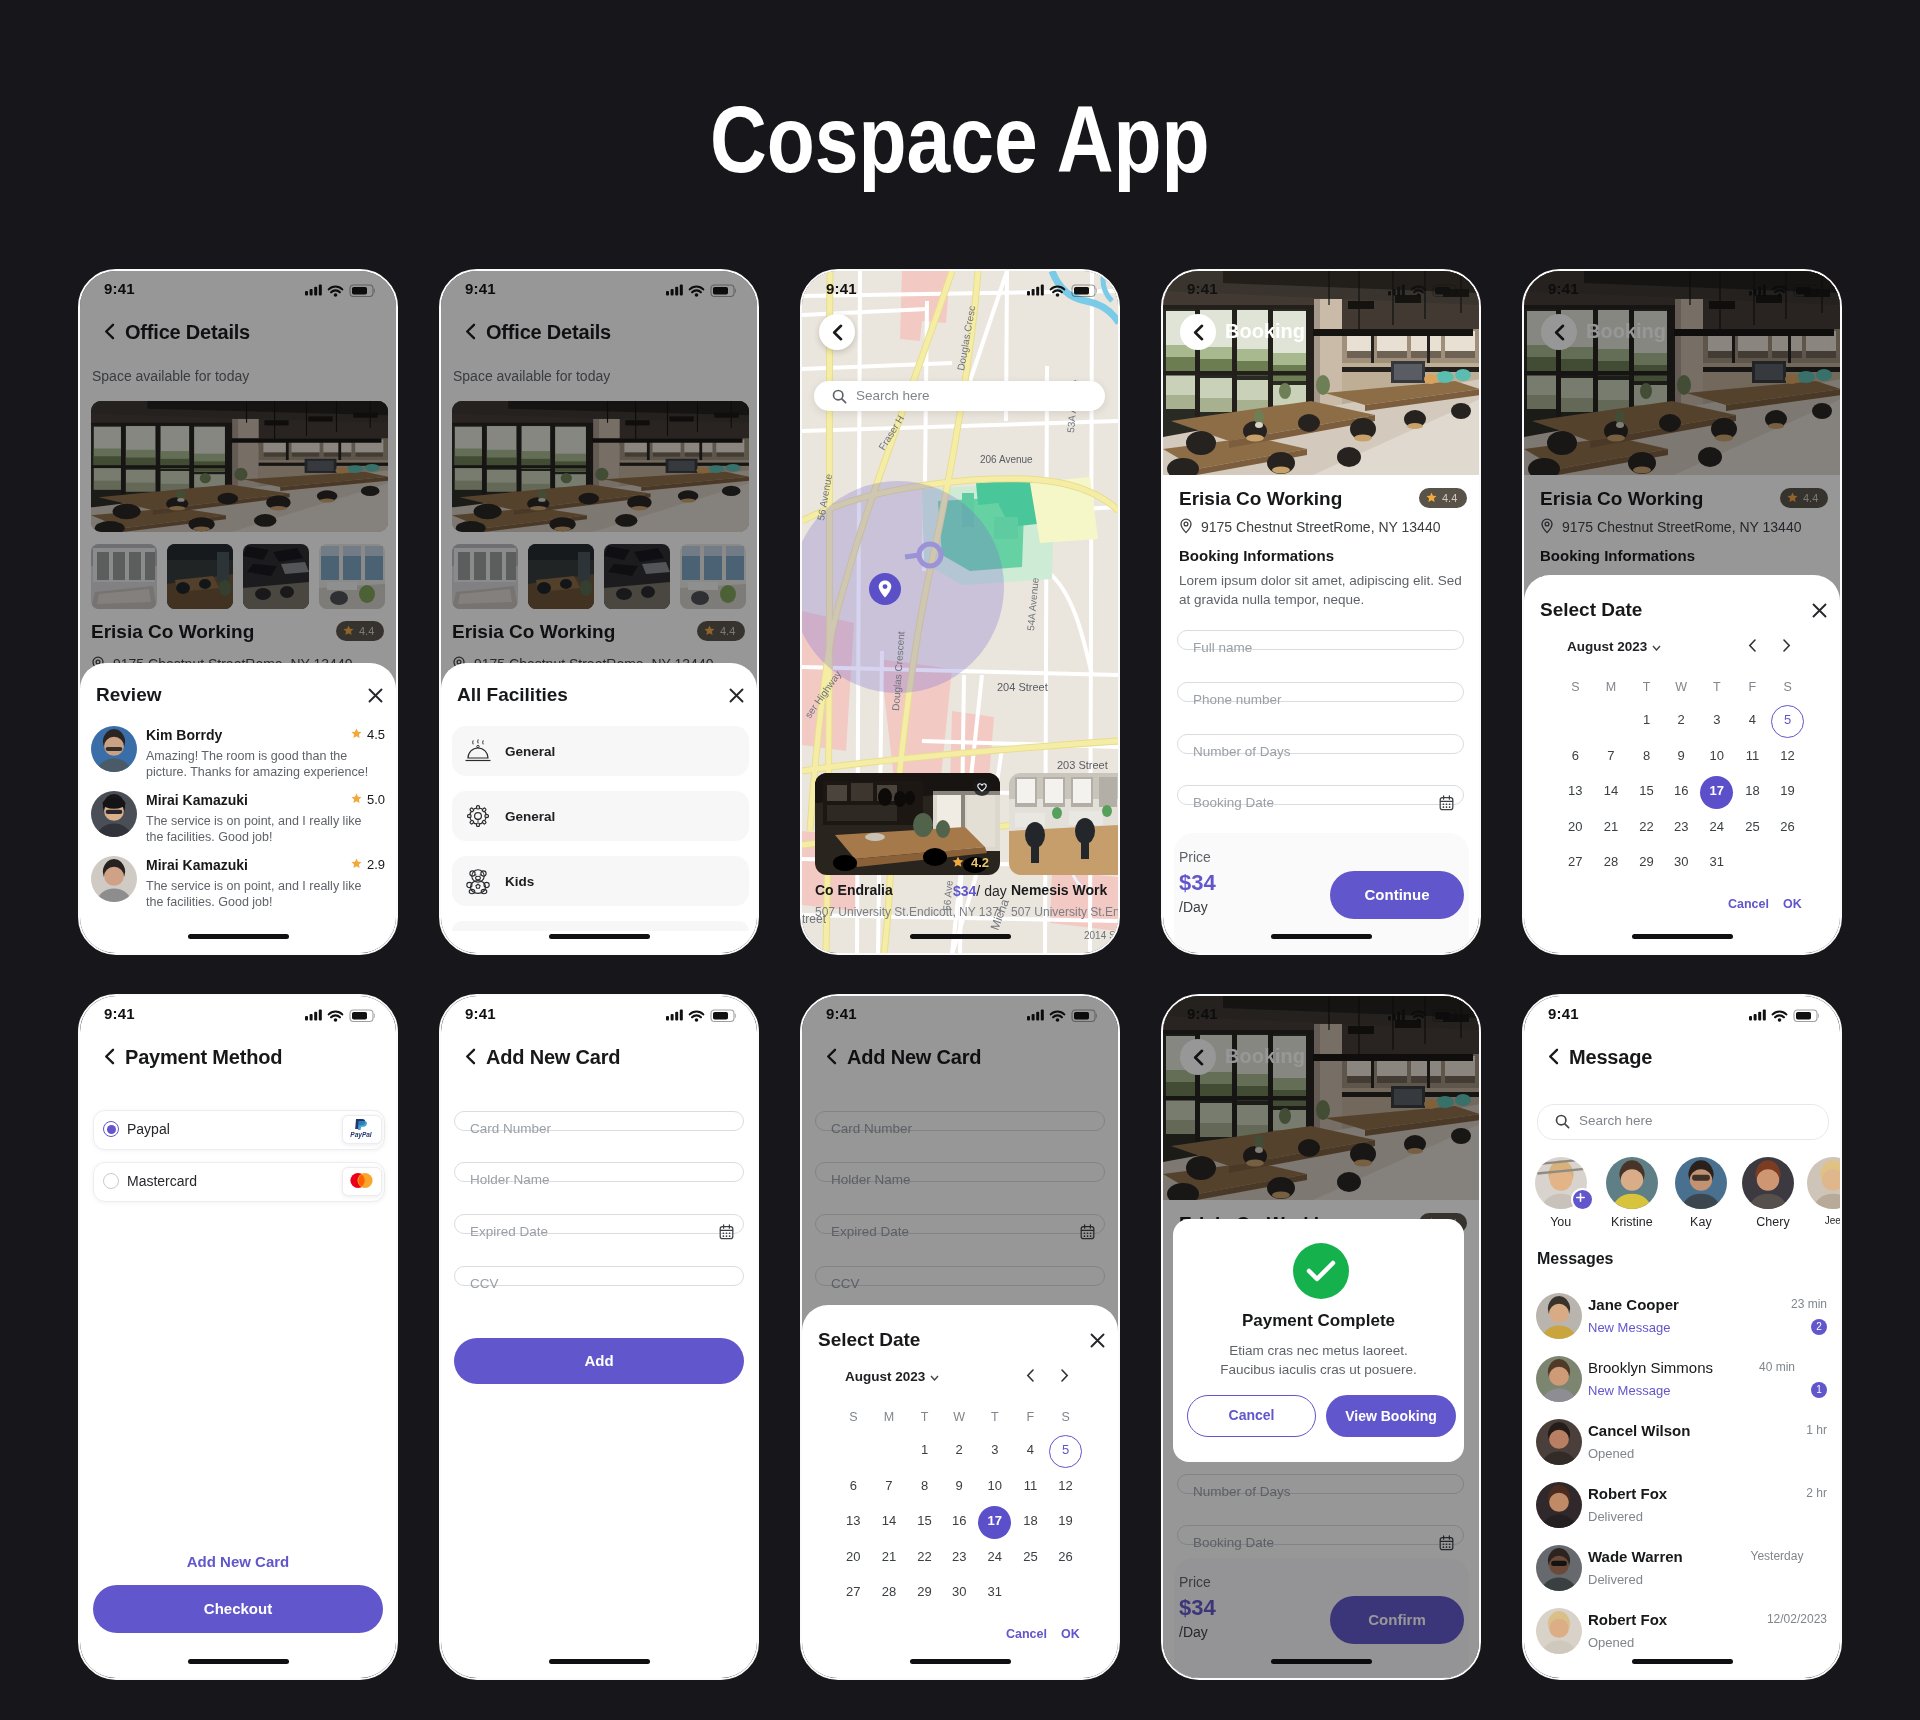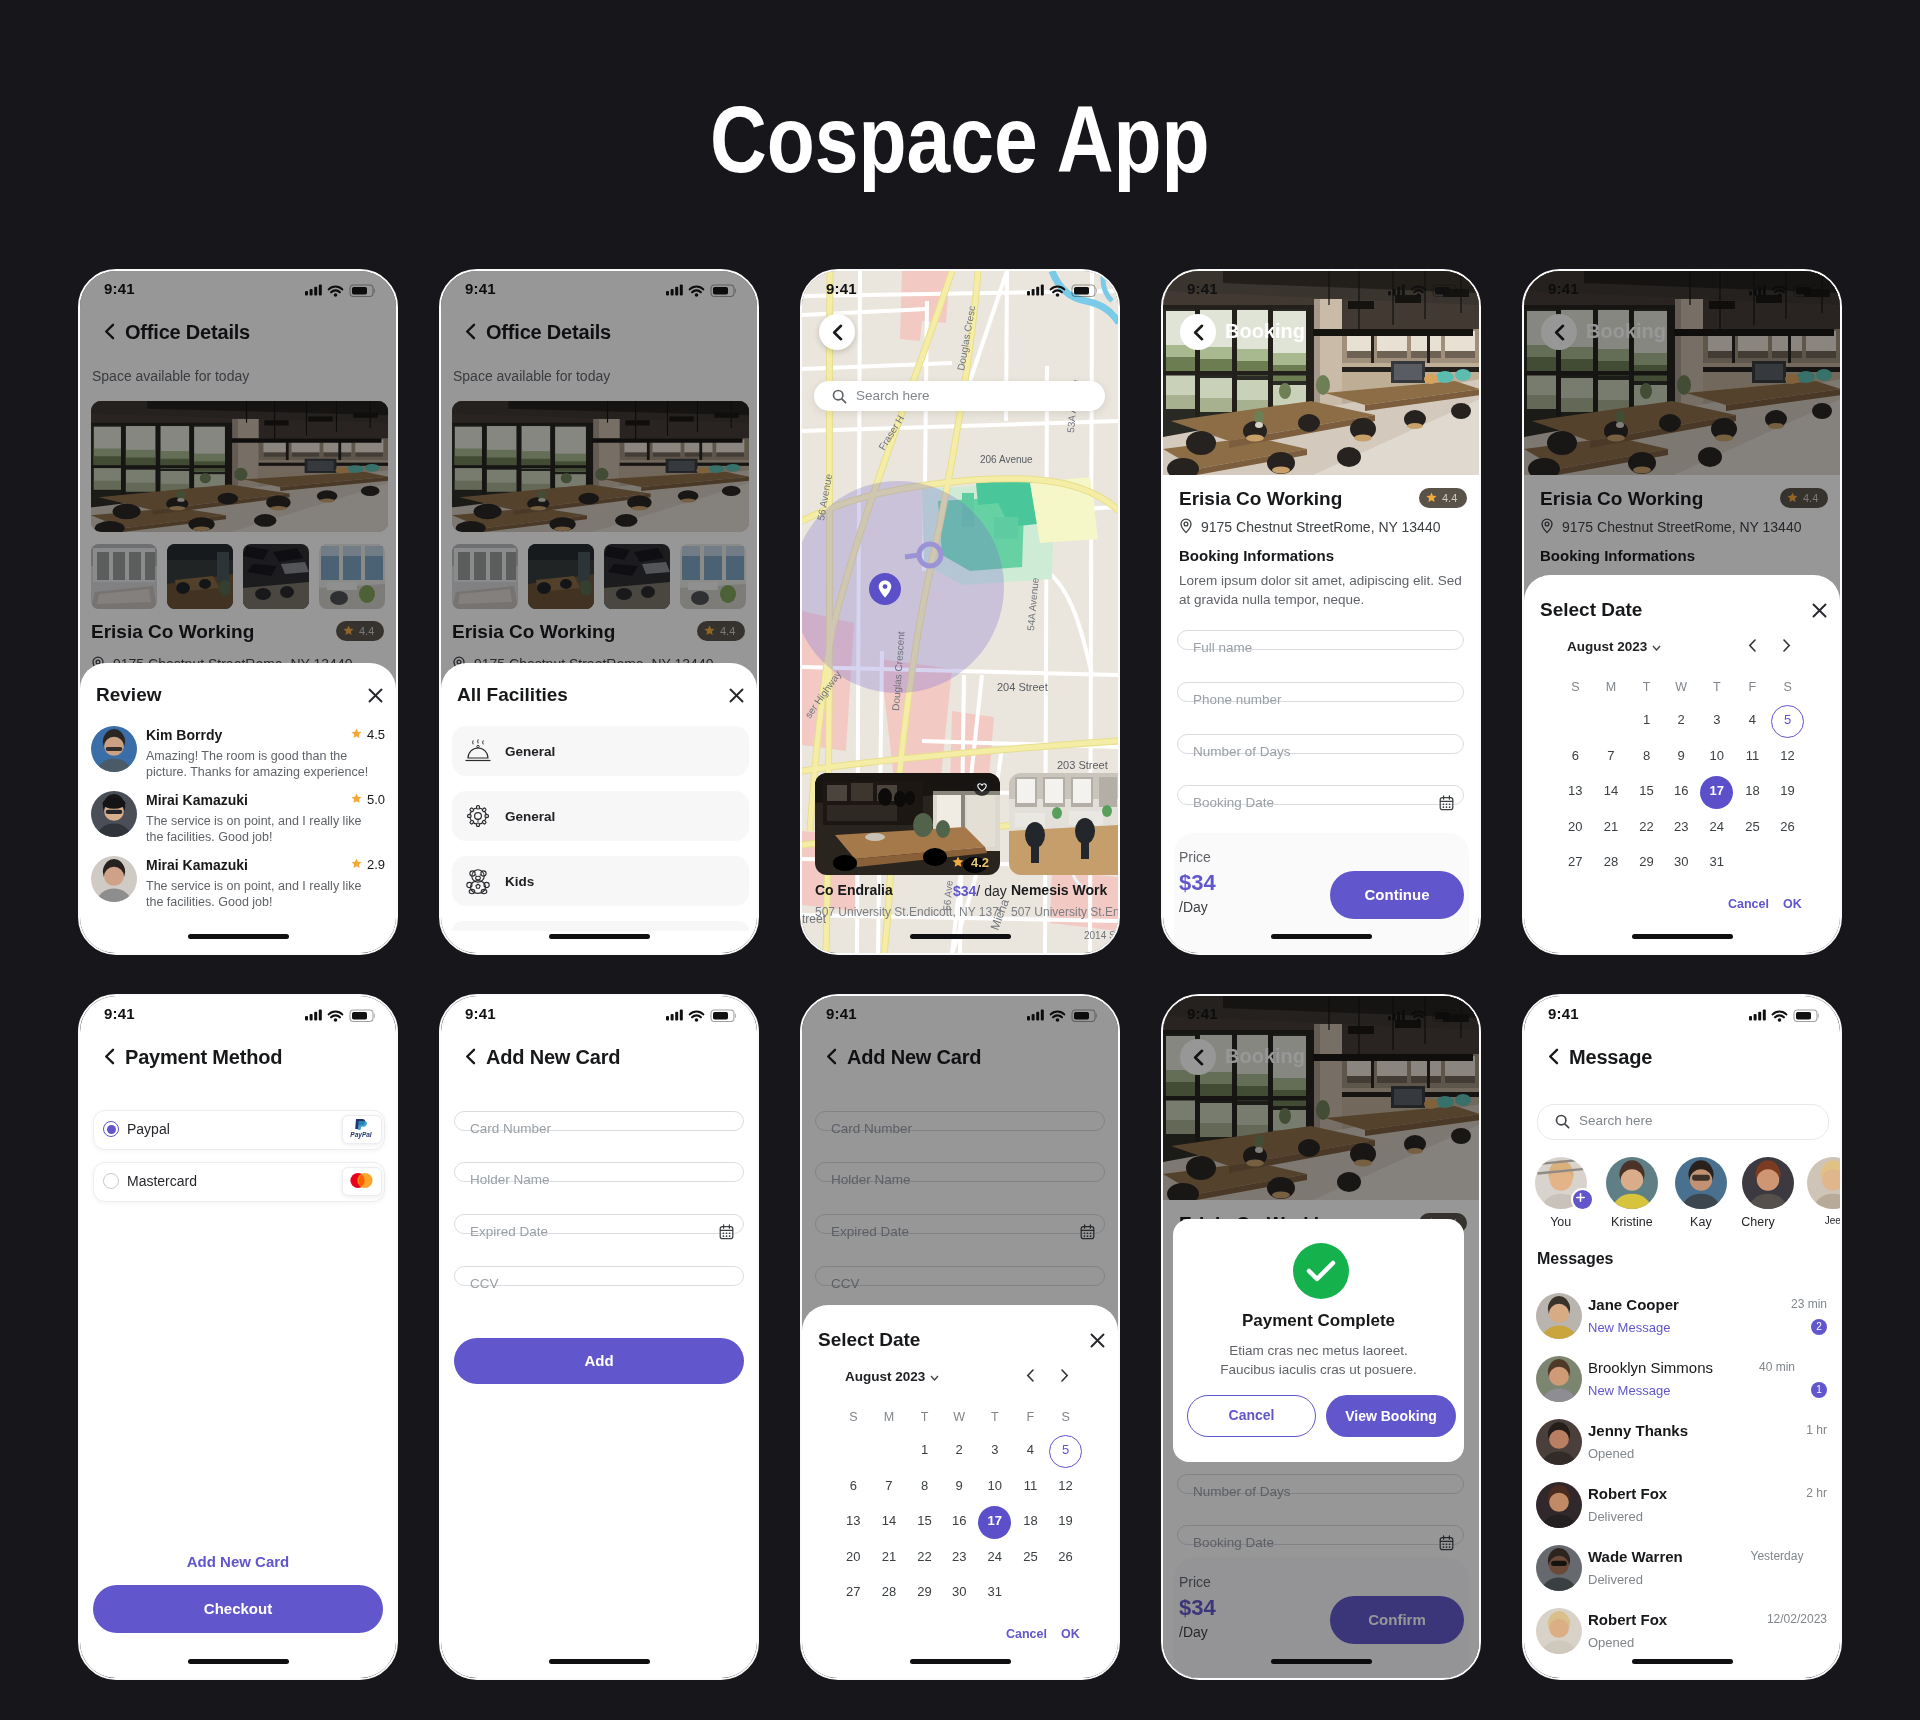--- a/index.html
+++ b/index.html
@@ -1720,21 +1720,21 @@
         </clipPath>
       </defs>
       <circle cx="22" cy="22" r="22" fill="#3c3a40"></circle>
       <g clip-path="url(#c7)">
         <ellipse cx="22" cy="44" rx="16" ry="13" fill="#55504c"></ellipse>
         <circle cx="22" cy="19" r="9.5" fill="#cf9673"></circle>
         <path d="M12.3 20a9.7 9.7 0 0 1 19.4 0l1-5a10.7 10.7 0 0 0-21.4 0z" fill="#7c3c22"></path>
         <path d="M12.3 17 A9.7 9.7 0 0 1 31.7 17 L31.7 12.5 A 9.7 9.7 0 0 0 12.3 12.5z" fill="#7c3c22"></path>
       </g>
     </svg>
-<div class="s" style="left:204px;top:219px;width:60px;text-align:center;font-size:12.5px;color:#26272b">Chery</div>
+<div class="s" style="left:219px;top:219px;width:60px;text-align:center;font-size:12.5px;color:#26272b">Chery</div>
 <svg class="s" style="left:282.8px;top:161px" width="52" height="52" viewBox="0 0 44 44">
       <defs>
         <clipPath id="c8">
           <circle cx="22" cy="22" r="22"></circle>
         </clipPath>
       </defs>
       <circle cx="22" cy="22" r="22" fill="#cfc4b8"></circle>
       <g clip-path="url(#c8)">
         <ellipse cx="22" cy="44" rx="16" ry="13" fill="#b8aa98"></ellipse>
         <circle cx="22" cy="19" r="9.5" fill="#e0b68d"></circle>
@@ -1791,21 +1791,21 @@
         </clipPath>
       </defs>
       <circle cx="22" cy="22" r="22" fill="#4a3f3a"></circle>
       <g clip-path="url(#c11)">
         <ellipse cx="22" cy="44" rx="16" ry="13" fill="#332b28"></ellipse>
         <circle cx="22" cy="19" r="9.5" fill="#b97f63"></circle>
         <path d="M12.3 20a9.7 9.7 0 0 1 19.4 0l1-5a10.7 10.7 0 0 0-21.4 0z" fill="#241d1a"></path>
         <path d="M12.3 17 A9.7 9.7 0 0 1 31.7 17 L31.7 12.5 A 9.7 9.7 0 0 0 12.3 12.5z" fill="#241d1a"></path>
       </g>
     </svg>
-<div class="s" style="left:64px;top:426px;font-size:15px;font-weight:bold;color:#17181a">Jenny Thanks</div>
+<div class="s" style="left:64px;top:426px;font-size:15px;font-weight:bold;color:#17181a">Cancel Wilson</div>
 <div class="s" style="left:64px;top:450px;font-size:13px;color:#80868b">Opened</div>
 <div class="s" style="left:203px;top:427px;width:100px;text-align:right;font-size:12px;color:#80868b">1 hr</div>
 <svg class="s" style="left:12px;top:486px" width="46" height="46" viewBox="0 0 44 44">
       <defs>
         <clipPath id="c12">
           <circle cx="22" cy="22" r="22"></circle>
         </clipPath>
       </defs>
       <circle cx="22" cy="22" r="22" fill="#30282a"></circle>
       <g clip-path="url(#c12)">

